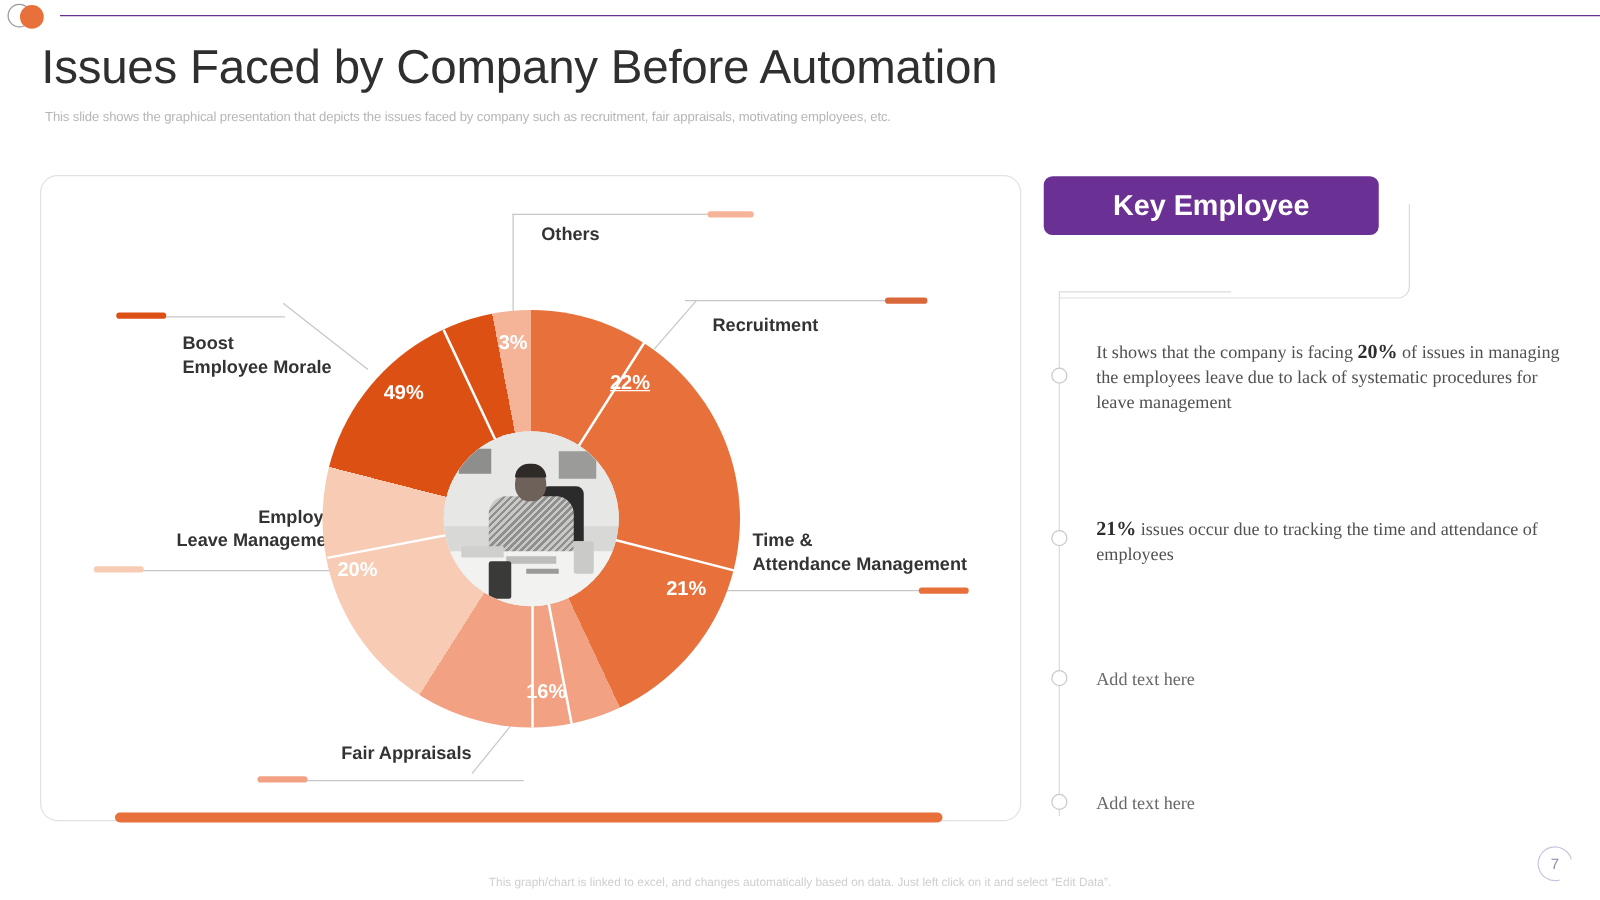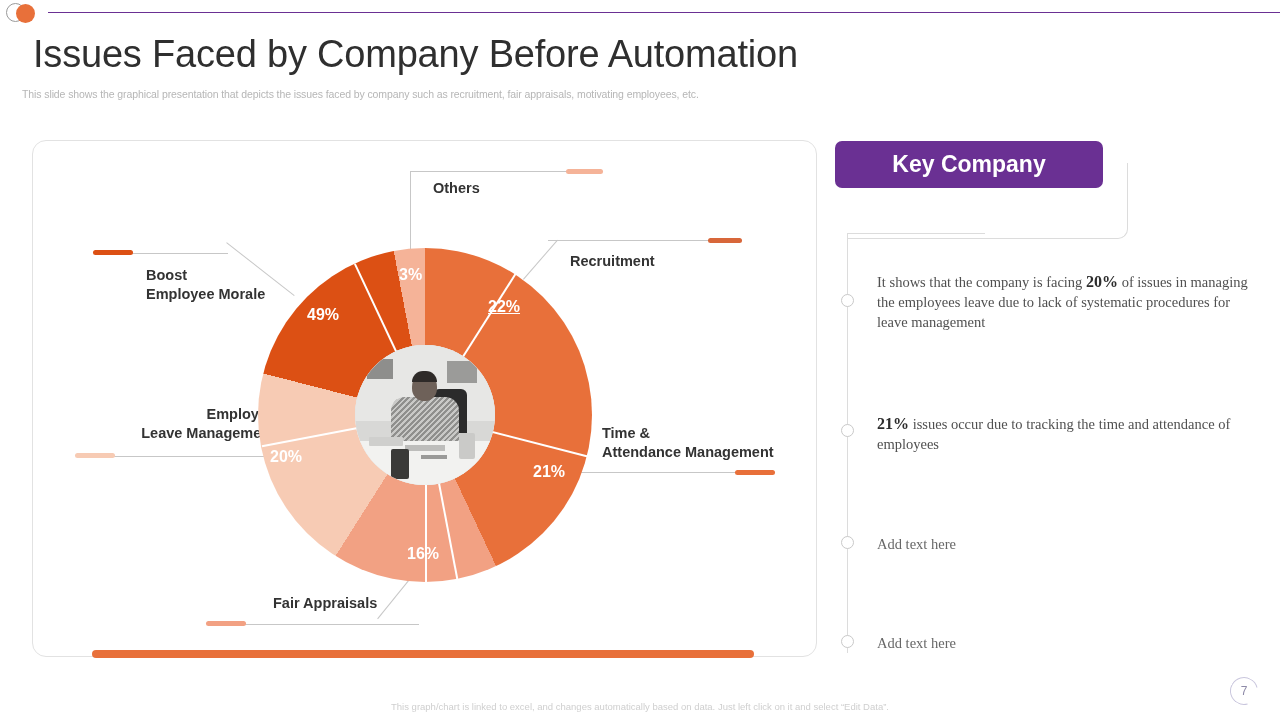--- a/index.html
+++ b/index.html
@@ -49,21 +49,21 @@
     position: absolute;
     left: 33px; top: 33px;
     font-size: 38px;
     font-weight: 400;
     letter-spacing: -0.2px;
     color: #2f2f2f;
     white-space: nowrap;
   }
   #page-subtitle {
     position: absolute;
-    left: 22px; top: 88px;
+    left: 36px; top: 88px;
     font-size: 10.5px;
     color: #b6b6b6;
     letter-spacing: -0.1px;
     white-space: nowrap;
   }
 
   
   #chart-card {
     position: absolute;
     left: 32px; top: 140px;
@@ -321,32 +321,32 @@
         <div class="book"></div>
         <div class="book2"></div>
       <div class="cup"></div>
         <div class="pot"></div>
         <div class="pen"></div>
     </div>
   </div>
 
   <div class="slice-pct" style="left:230px; top:50px;text-decoration:underline;">22%</div>
   <div class="slice-pct" style="left:275px; top:215px;">21%</div>
-  <div class="slice-pct" style="left:149px; top:297px;">16%</div>
+  <div class="slice-pct" style="left:163px; top:297px;">16%</div>
   <div class="slice-pct" style="left:12px; top:200px;">20%</div>
   <div class="slice-pct" style="left:49px; top:58px;">49%</div>
   <div class="slice-pct" style="left:141px; top:18px;">3%</div>
 </div>
 
 <div id="insights-bracket"></div>
 <div id="insights-bracket-topleft"></div>
 <div id="insights-bracket-left"></div>
 
 <div id="insights-header">
-  <span>Key Company</span>
+  <span>Key Employee</span>
 </div>
 
 <div class="insight-bullet" style="top:294px;"></div>
 <div class="insight-text" style="top:272px;">
   <span>It shows that the company is facing </span><b>20%</b><span> of issues in managing the employees leave due to lack of systematic procedures for leave management</span>
 </div>
 
 <div class="insight-bullet" style="top:424px;"></div>
 <div class="insight-text" style="top:414px;">
   <span></span><b>21%</b><span> issues occur due to tracking the time and attendance of employees</span>

